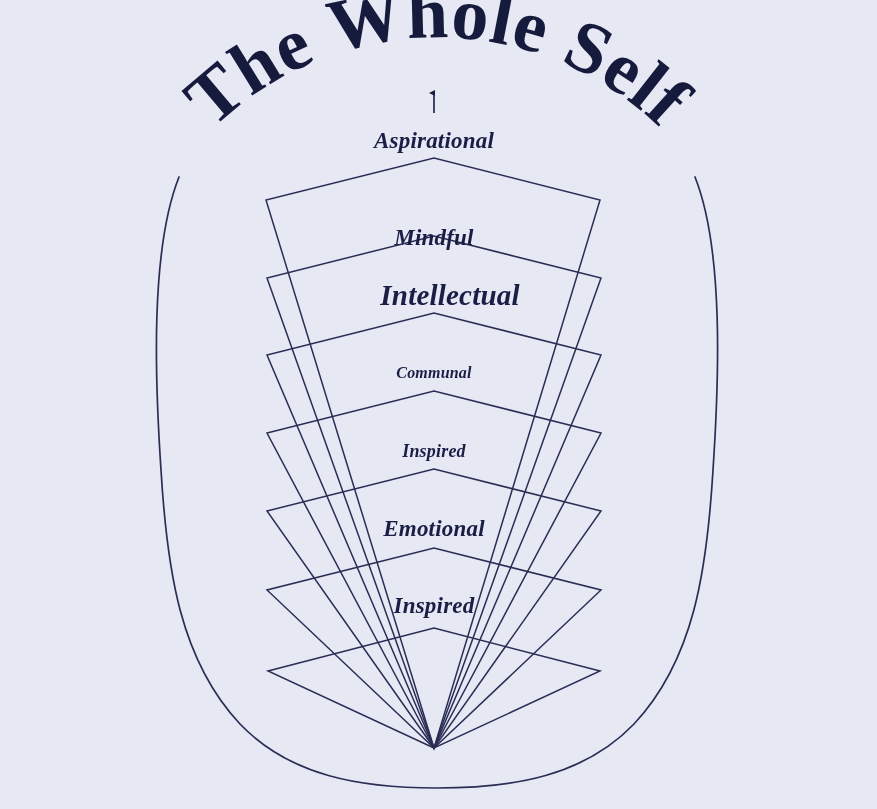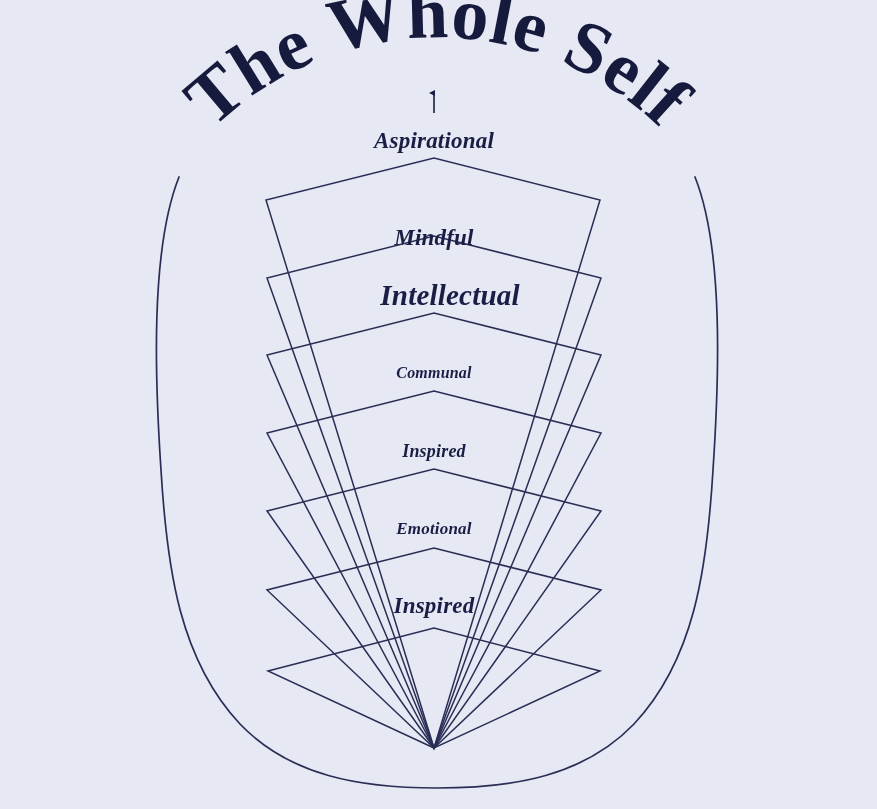--- a/index.html
+++ b/index.html
@@ -90,17 +90,17 @@
       <textPath href="#titleArc" startOffset="50%" text-anchor="middle">The Whole Self</textPath>
     </text>
   </svg>
 
   <div>
     <div class="layer-label" style="left:434px; top:141px; font-size:23px;">Aspirational</div>
     <div class="layer-label" style="left:434px; top:218px; font-size:23px;margin-top:20px;">Mindful</div>
     <div class="layer-label" style="left:450px; top:295px; font-size:29px;">Intellectual</div>
     <div class="layer-label" style="left:434px; top:373px; font-size:16px;">Communal</div>
     <div class="layer-label" style="left:434px; top:451px; font-size:18px;">Inspired</div>
-    <div class="layer-label" style="left:434px; top:529px; font-size:17px;">Emotional</div>
+    <div class="layer-label" style="left:434px; top:529px; font-size:23px;">Emotional</div>
     <div class="layer-label" style="left:434px; top:606px; font-size:23px;">Inspired</div>
   </div>
 
 </div>
 
 </body></html>

